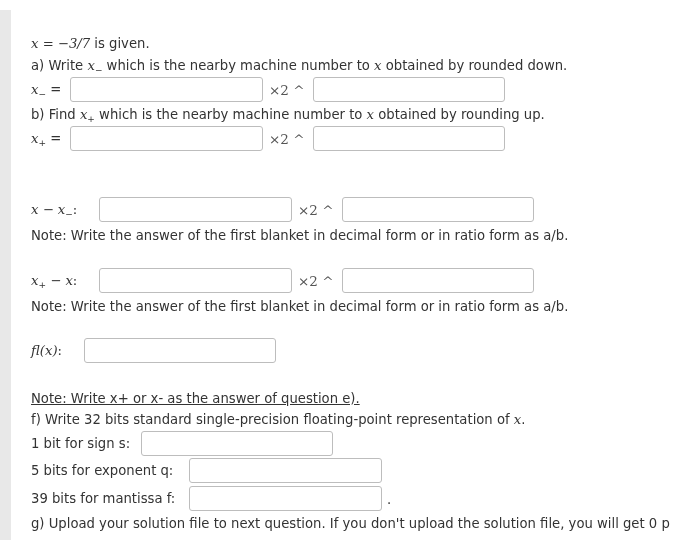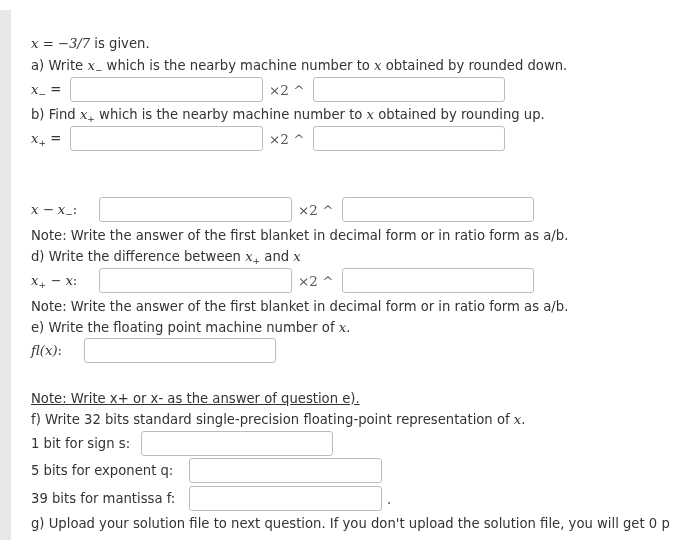--- a/index.html
+++ b/index.html
@@ -79,38 +79,32 @@
   </div>
   <div class="box" style="left:68px; top:197px; width:193px;">
     <input type="text" value="" style="">
   </div>
   <div class="times" style="left:267px; top:200px;">×2 ^</div>
   <div class="box" style="left:311px; top:197px; width:192px;">
     <input type="text" value="" style="">
   </div>
   <div class="line" style="top:226px;">Note: Write the answer of the first blanket in decimal form or in ratio form as a/b.</div>
 
-  <div class="line" style="top:247px;">
-    <span>d) Write the difference between </span><span class="math">x</span><sub>+</sub><span> and </span><span class="math">x</span>
-  </div>
   <div class="lbl" style="top:271px;">
     <span class="math">x</span><sub>+</sub><span class="math"> − x</span><span class="mathr">:</span>
   </div>
   <div class="box" style="left:68px; top:268px; width:193px;">
     <input type="text" value="" style="">
   </div>
   <div class="times" style="left:267px; top:271px;">×2 ^</div>
   <div class="box" style="left:311px; top:268px; width:192px;">
     <input type="text" value="" style="">
   </div>
   <div class="line" style="top:297px;">Note: Write the answer of the first blanket in decimal form or in ratio form as a/b.</div>
 
-  <div class="line" style="top:318px;">
-    <span>e) Write the floating point machine number of </span><span class="math">x</span><span>.</span>
-  </div>
   <div class="lbl" style="top:341px;">
     <span class="math">fl(x)</span><span class="mathr">:</span>
   </div>
   <div class="box" style="left:53px; top:338px; width:192px;">
     <input type="text" value="" style="">
   </div>
 
   <div class="line" style="top:389px;text-decoration:underline;">Note: Write x+ or x- as the answer of question e).</div>
 
   <div class="line" style="top:410px;">

